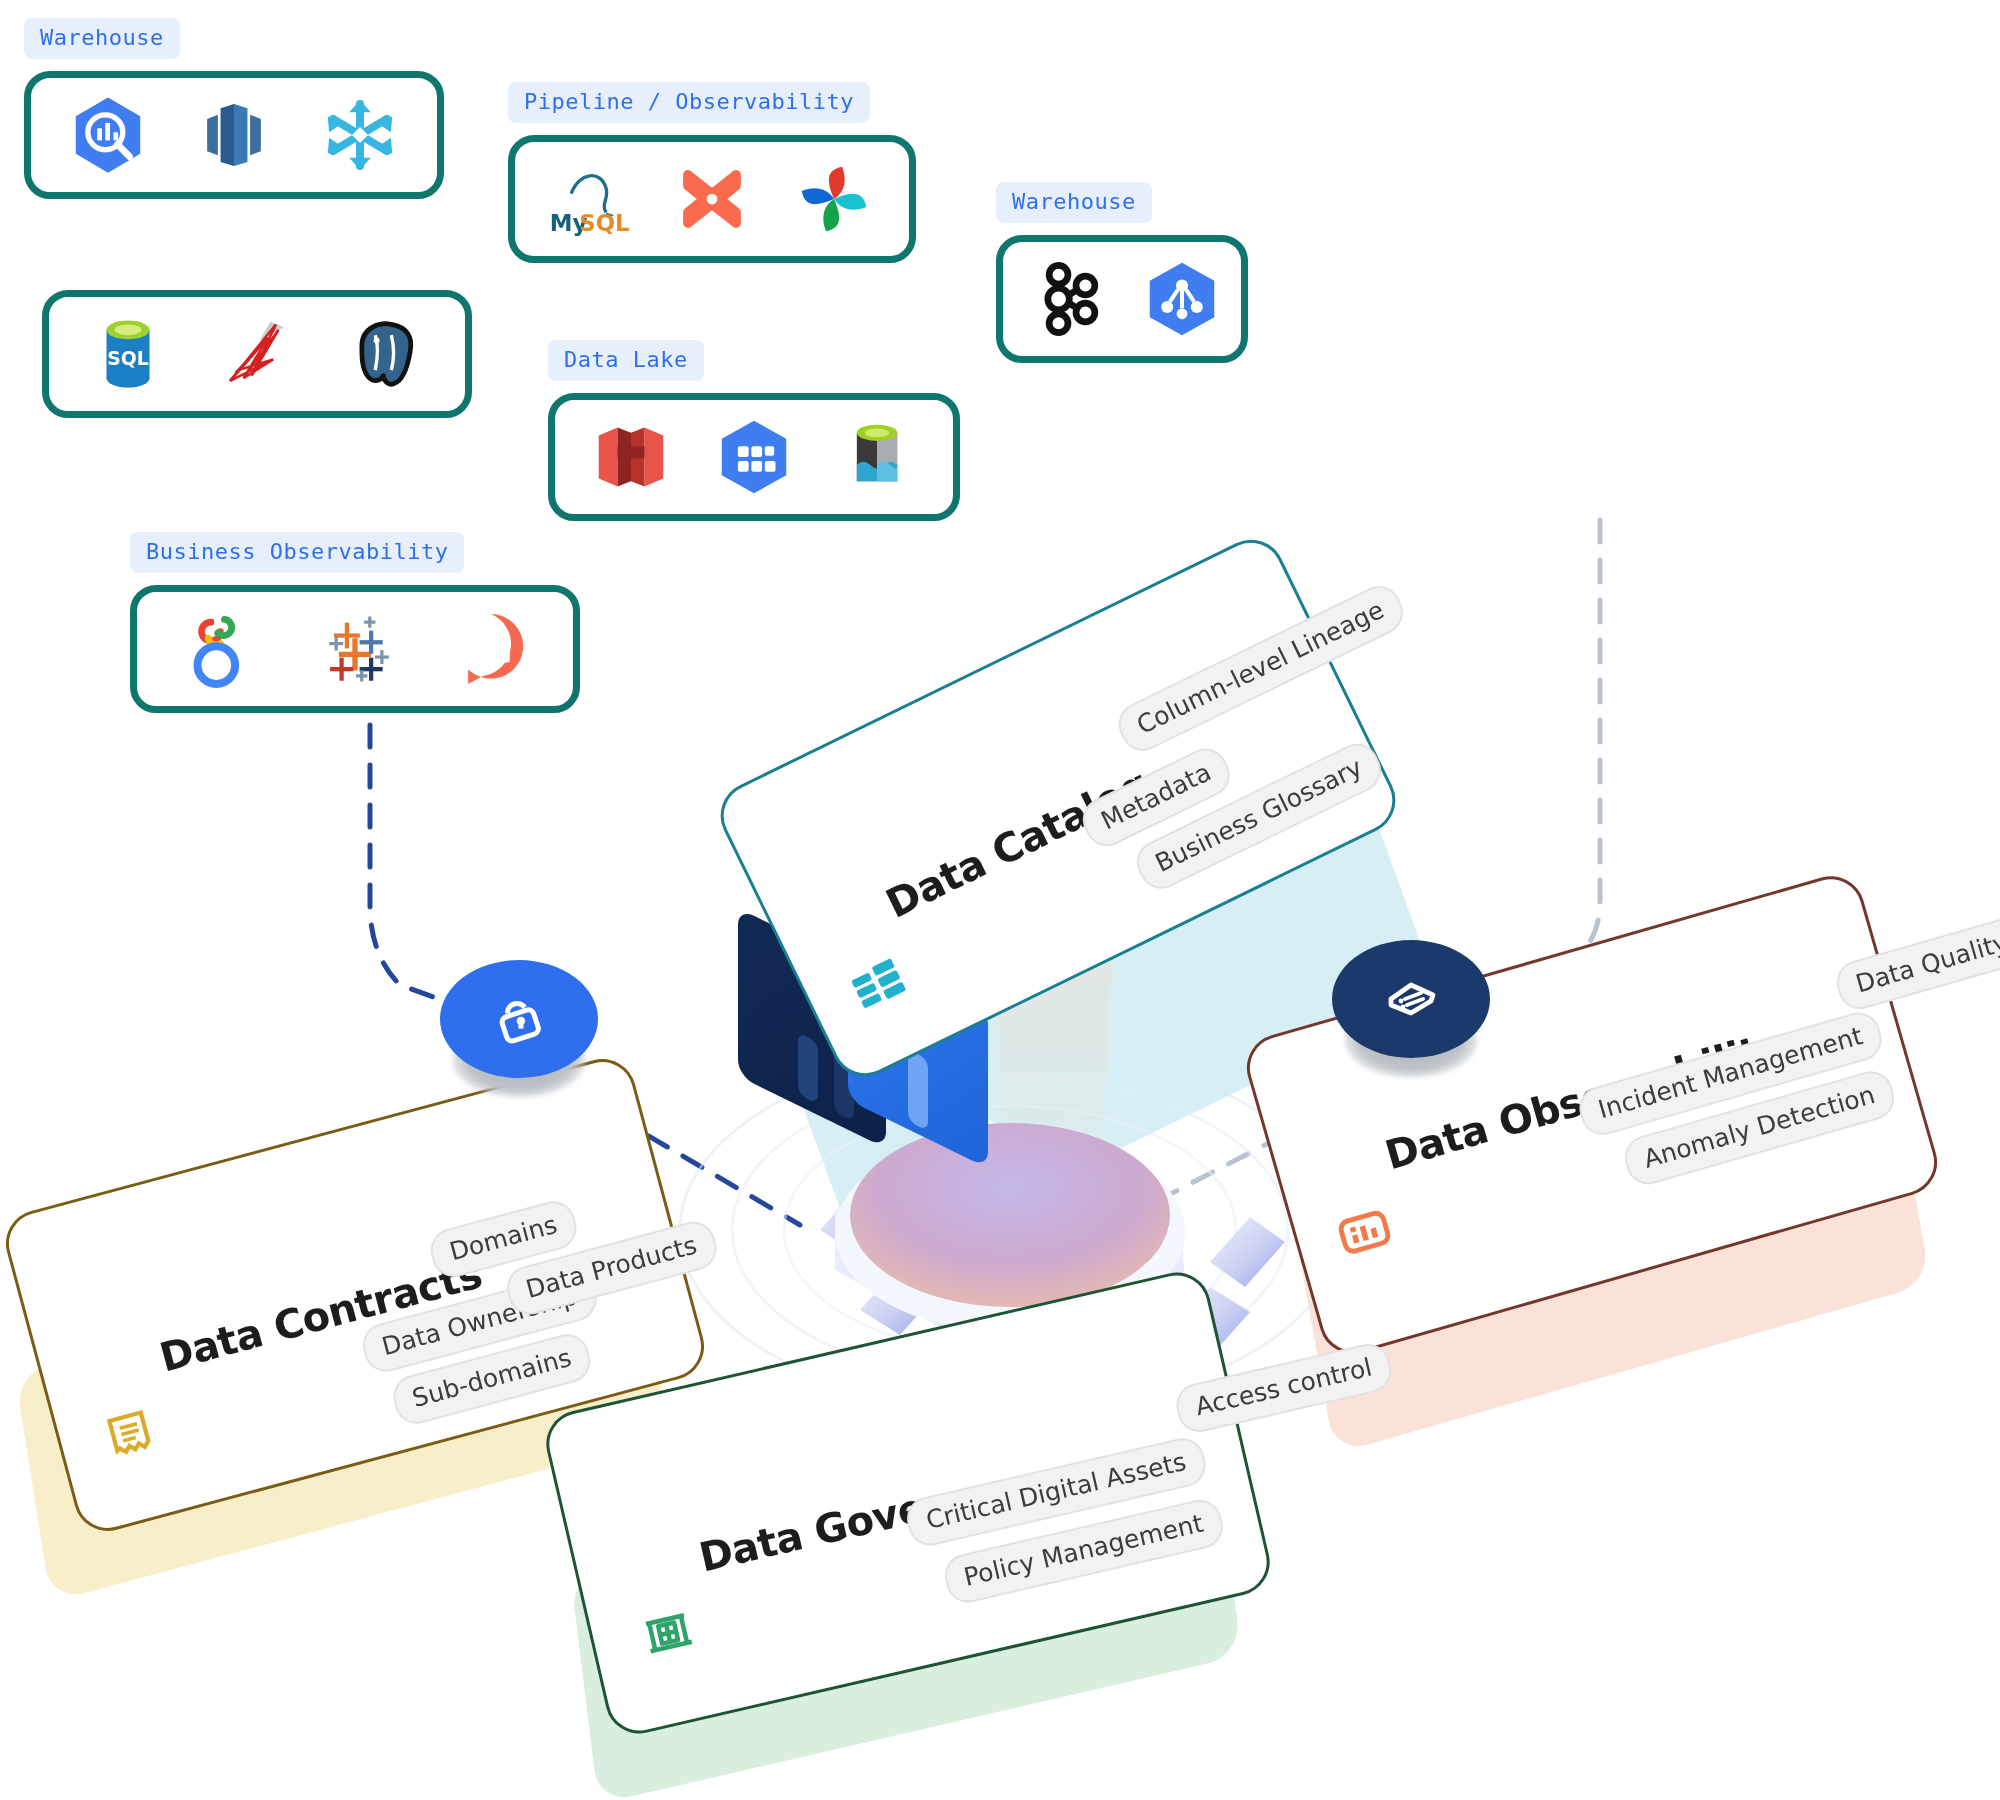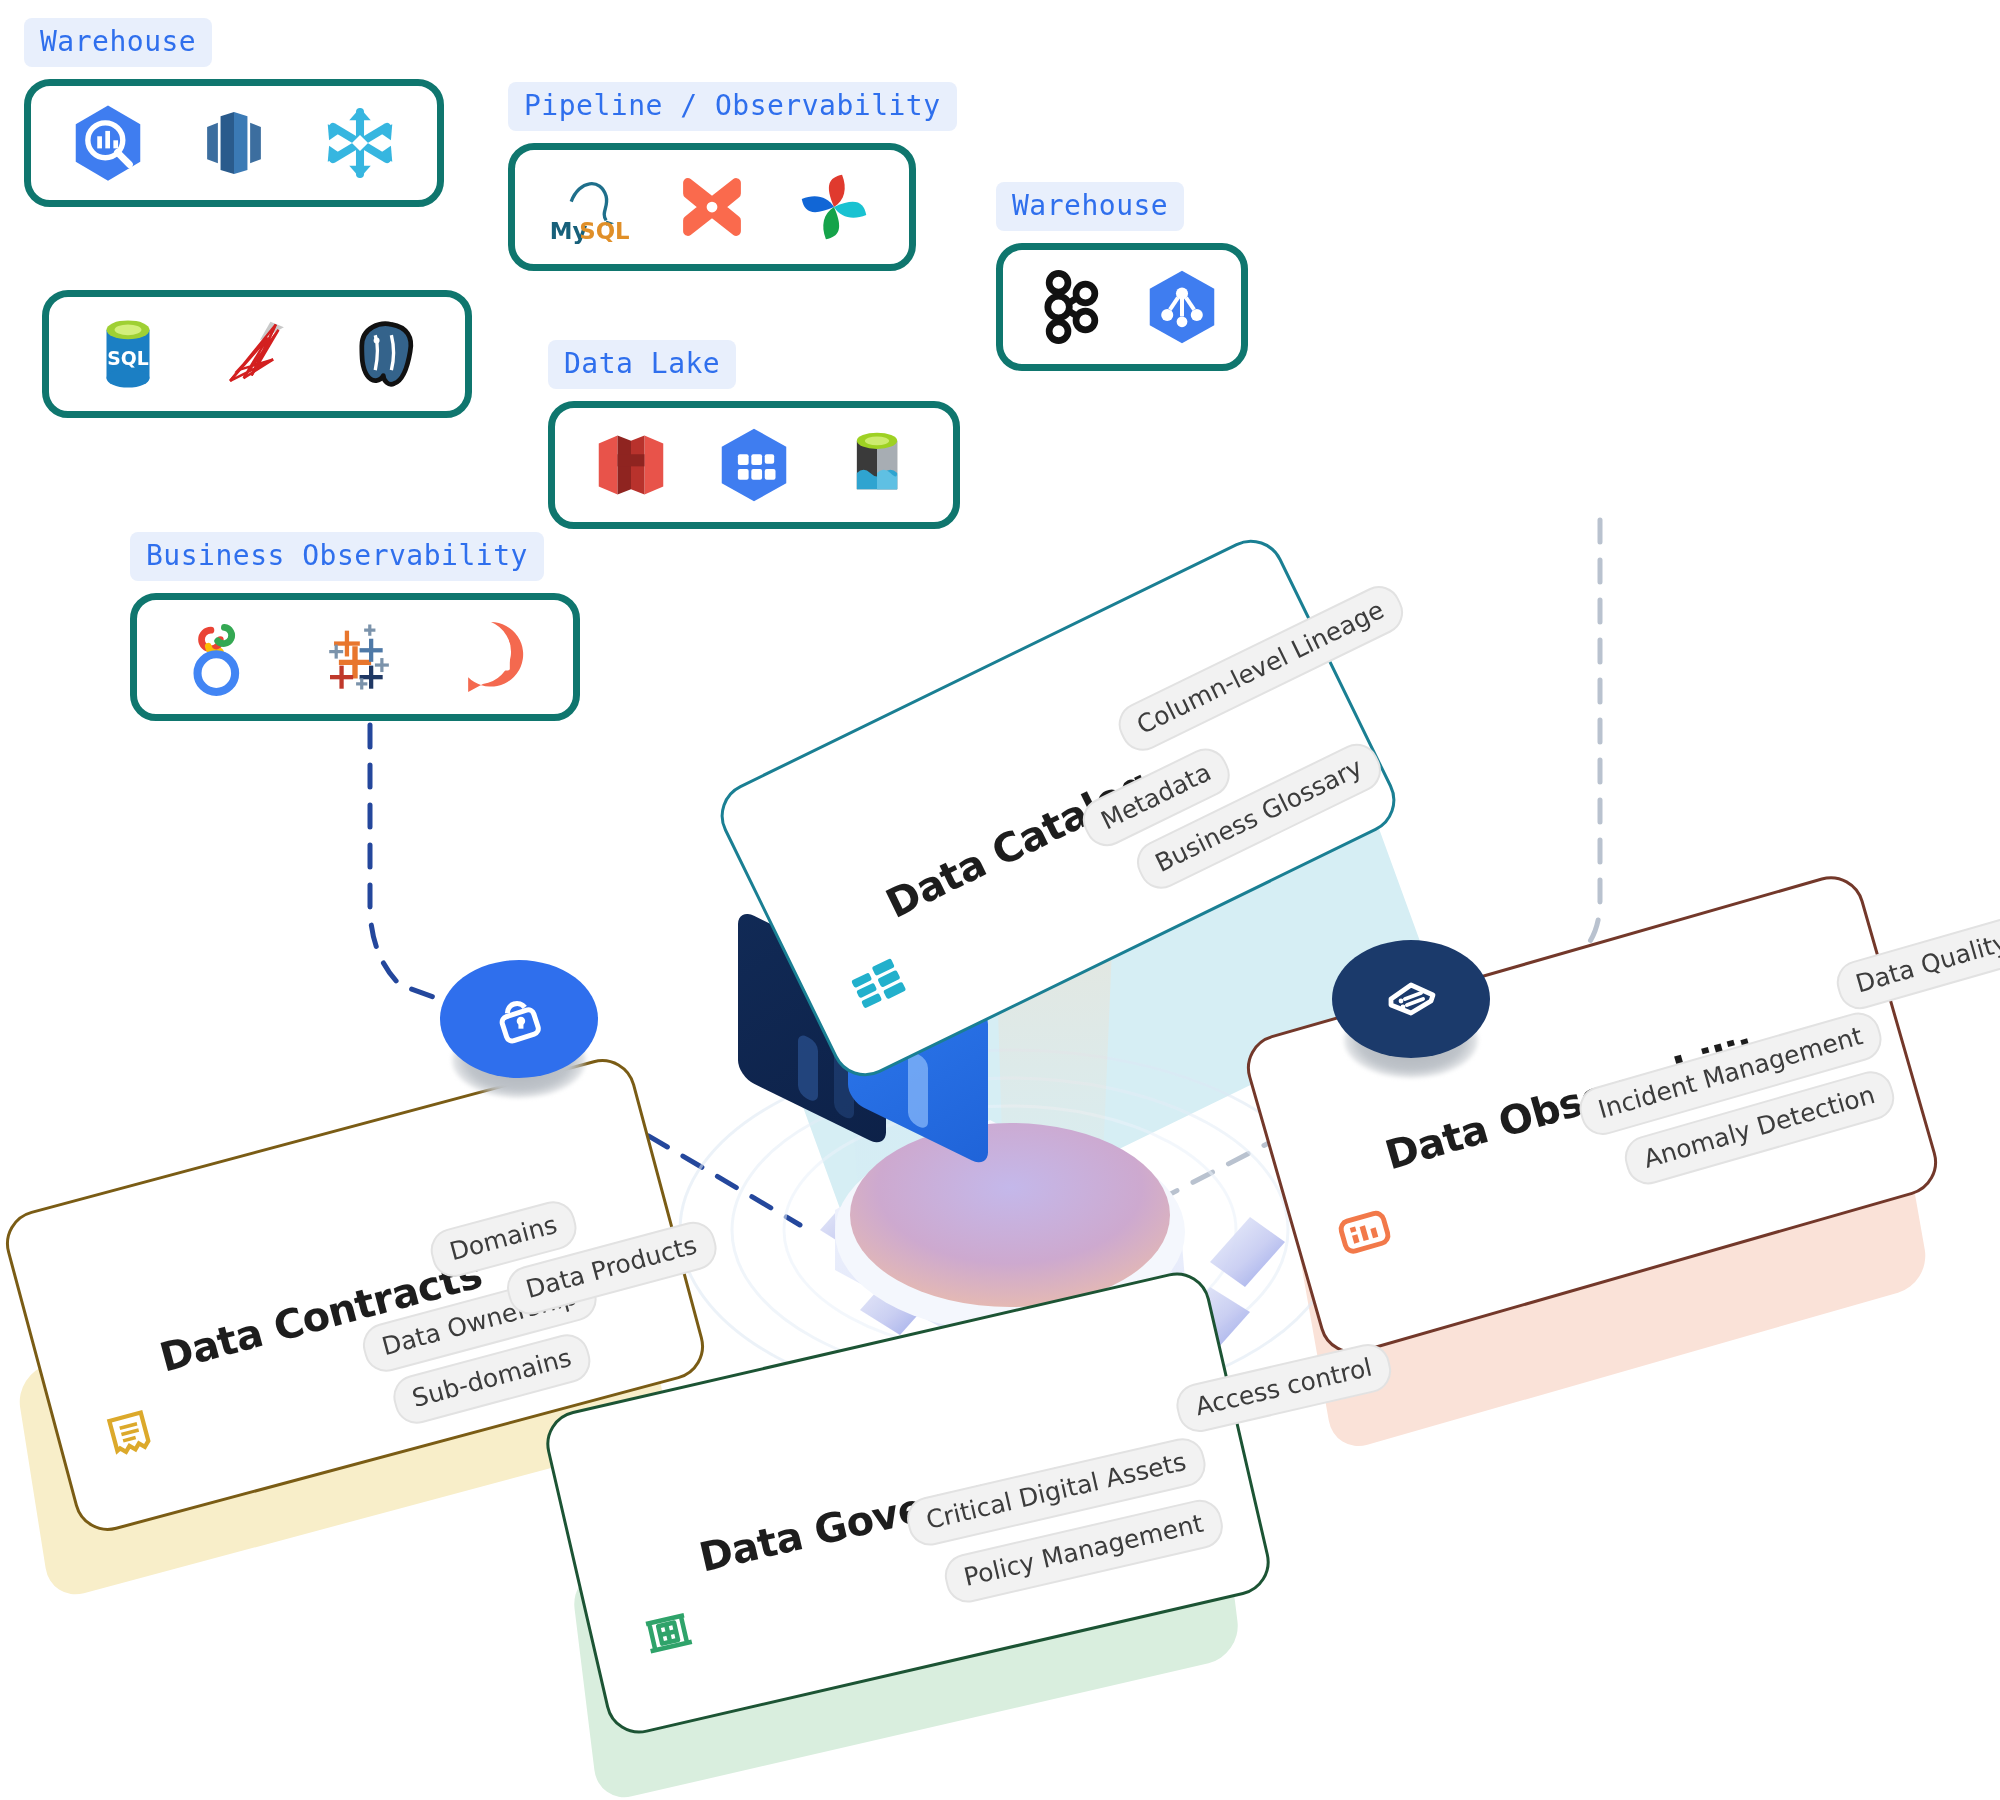--- a/index.html
+++ b/index.html
@@ -14,21 +14,21 @@
     font-family: "DejaVu Sans", "Liberation Sans", sans-serif;
   }
 
   
   .src-group { position: absolute; }
   .src-label {
     display: inline-block;
     background: #e8effc;
     color: #2f6fed;
     font-family: "DejaVu Sans Mono", "Liberation Mono", monospace;
-    font-size: 28px;
+    font-size: 22px;
     letter-spacing: .5px;
     padding: 7px 16px 9px 16px;
     border-radius: 8px;
     white-space: nowrap;
   }
   .src-box {
     margin-top: 12px;
     border: 7px solid #0f766e;
     border-radius: 26px;
     background: #fff;

